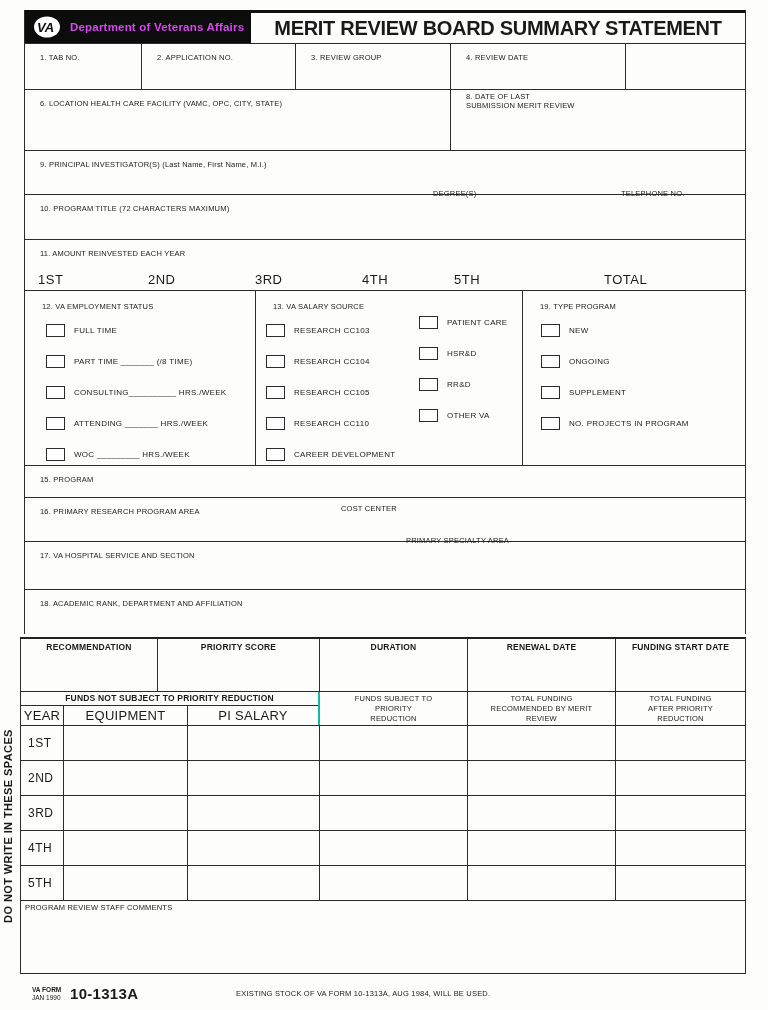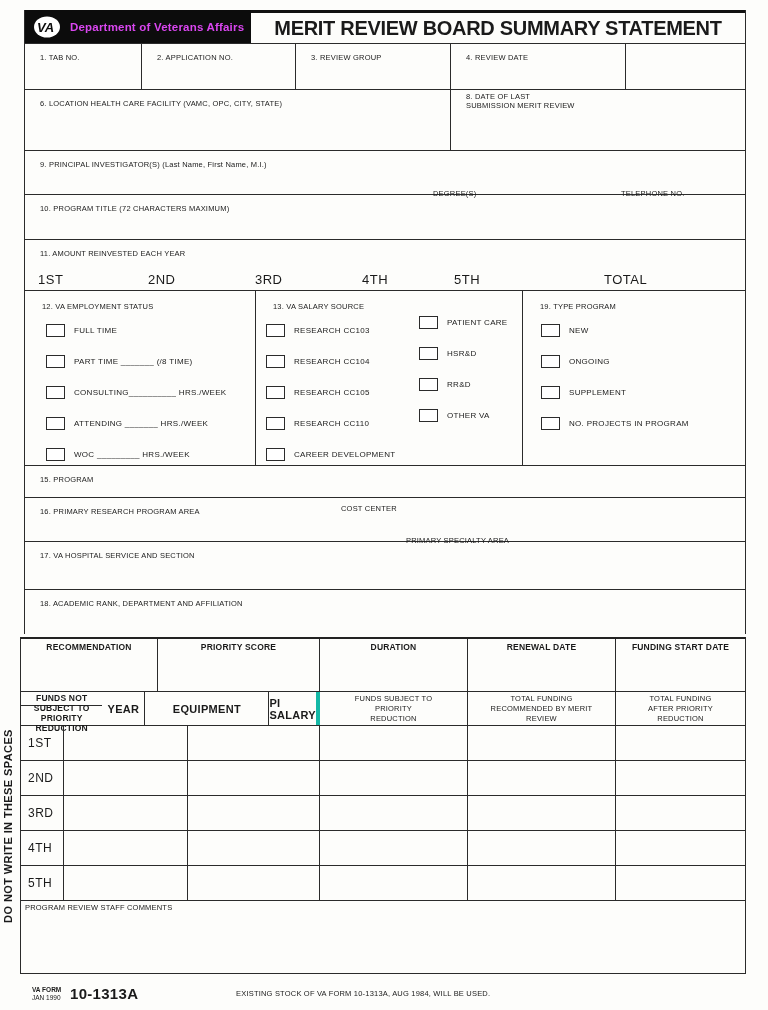--- a/index.html
+++ b/index.html
@@ -42,26 +42,26 @@
   .opts-right { position:absolute; left:163px; top:24px; }
 
   
   .form-bottom { position:absolute; left:20px; top:637px; width:726px;
                  border:1px solid #2b2b2b; border-top:2px solid #222; background:#fdfdfb; }
   .rt-header { display:flex; height:53px; border-bottom:1px solid #2b2b2b; }
   .rt-h { border-right:1px solid #2b2b2b; text-align:center; padding-top:3px;
           font-size:8.5px; font-weight:bold; letter-spacing:0.2px; }
   .rt-h.last { border-right:none; }
   .rt-band { display:flex; height:34px; border-bottom:1px solid #2b2b2b; }
-  .band-left { width:299px; border-right:4px solid #14b8a6; display:flex; }
+  .band-left { width:299px; border-right:2px solid #14b8a6; display:flex; flex-direction:column; }
   .band-title { height:14px; border-bottom:1px solid #2b2b2b; text-align:center; font-weight:bold;
                 font-size:8.5px; padding-top:1px; letter-spacing:0.2px; }
   .band-subs { flex:1; display:flex; }
   .bs { border-right:1px solid #2b2b2b; display:flex; align-items:center; justify-content:center;
-        font-size:11px; letter-spacing:0.3px;font-weight:bold; }
+        font-size:13px; letter-spacing:0.3px; }
   .bs.last { border-right:none; }
   .band-col { width:148px; border-right:1px solid #2b2b2b; text-align:center; font-size:7.5px;
               line-height:1.35; padding-top:2px; letter-spacing:0.2px; }
   .band-col.last { flex:1; width:auto; border-right:none; }
   .rrow { display:flex; height:35px; border-bottom:1px solid #2b2b2b; }
   .rc { border-right:1px solid #2b2b2b; }
   .rc.last { border-right:none; }
   .rc-year { display:flex; align-items:center; padding-left:7px; font-size:12px; letter-spacing:0.5px; }
   .rt-comments { height:72px; padding:2px 4px; font-size:7.5px; letter-spacing:0.2px; }
 

